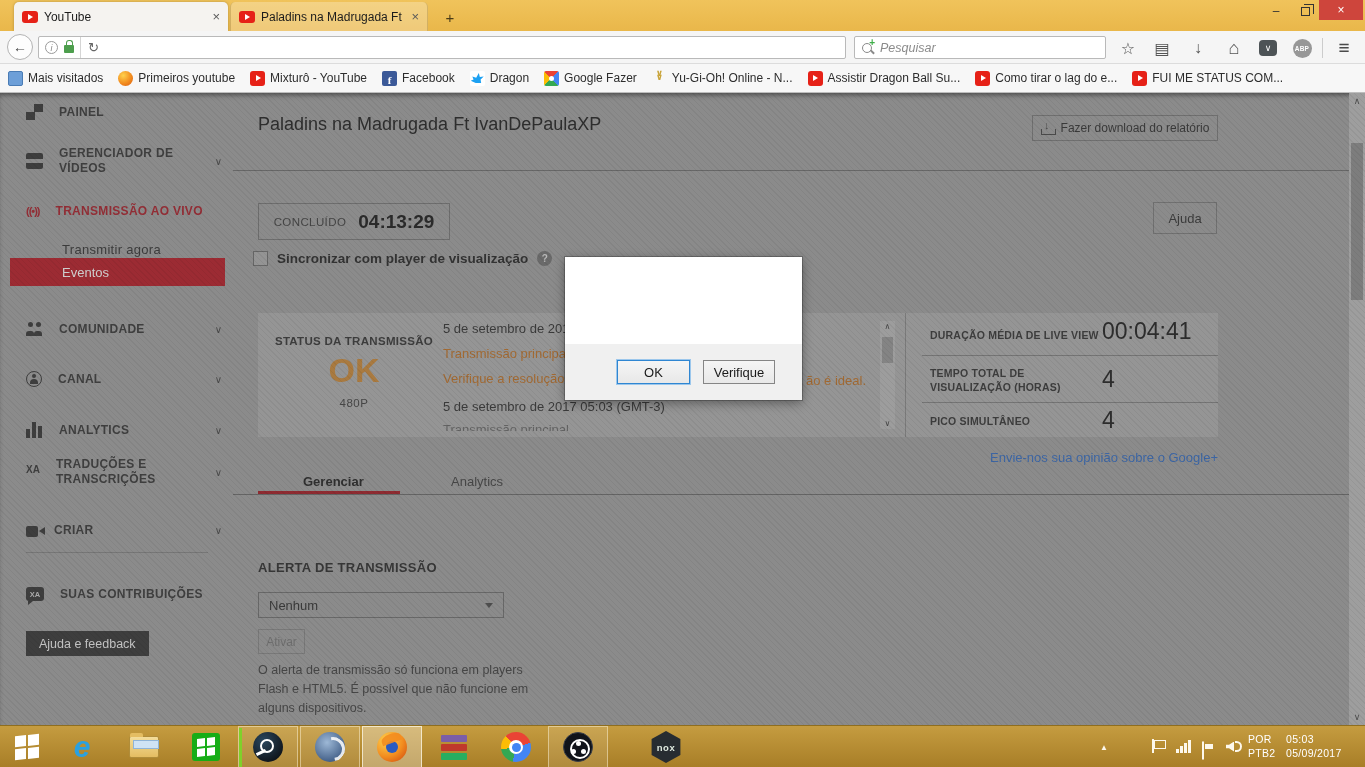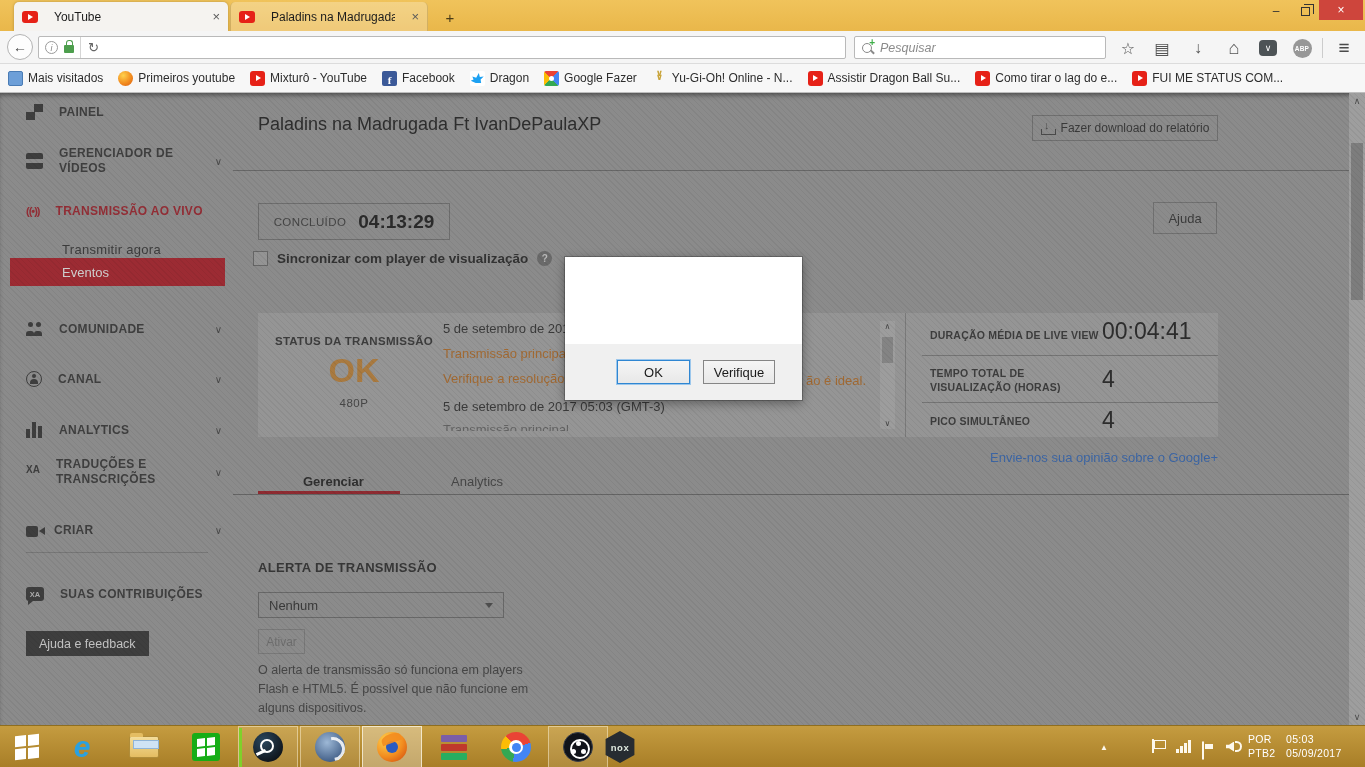--- a/index.html
+++ b/index.html
@@ -5,21 +5,21 @@
   *{box-sizing:border-box;margin:0;padding:0}
   html,body{width:1365px;height:767px;overflow:hidden}
   body{font-family:"Liberation Sans","DejaVu Sans",sans-serif;background:#8b8b8b}
   #root{position:relative;width:1365px;height:767px;overflow:hidden}
   .abs{position:absolute}
   .flex{display:flex;align-items:center}
   .ctr{display:flex;align-items:center;justify-content:center}
 
   
   .titlebar{left:0;top:0;width:1365px;height:31px;background:linear-gradient(#f0c35b,#e9b74a)}
-  .tab{top:2px;height:29px;border-radius:5px 5px 0 0;display:flex;align-items:center;padding:0 8px;gap:16px}
+  .tab{top:2px;height:29px;border-radius:5px 5px 0 0;display:flex;align-items:center;padding:0 8px;gap:6px}
   .tab.active{left:14px;width:214px;background:#f5f3f0;box-shadow:0 0 3px rgba(0,0,0,.25)}
   .tab.inactive{left:230px;width:198px;background:rgba(255,252,245,.28);border-left:1px solid rgba(120,90,20,.25);border-right:1px solid rgba(120,90,20,.25)}
   .tab-title{flex:1;font-size:12px;color:#1c1c1c;white-space:nowrap;overflow:hidden}
   .tab-close{font-size:13px;color:#5a5a5a;cursor:default}
   .fav-yt{width:16px;height:12px;border-radius:3px;background:#e62117;position:relative;flex:none}
   .fav-yt::after{content:"";position:absolute;left:6px;top:3px;border-left:5px solid #fff;border-top:3px solid transparent;border-bottom:3px solid transparent}
   .newtab{left:438px;top:7px;width:24px;height:20px;font-size:15px;color:#4a3c17}
   .wbtn{top:3px;height:16px;font-size:12px;color:#333}
   .btn-min{left:1262px;width:28px}
   .btn-restore{left:1292px;width:26px}
@@ -455,21 +455,21 @@
           <b style="background:#c0392b"></b>
           <b style="background:#27ae60"></b>
         </span>
       </div>
     <div class="tbtn ctr" style="left:486px">
         <span class="circ chrome-ic"></span>
       </div>
     <div class="tbtn ctr run" style="left:548px">
         <span class="circ obs-ic"></span>
       </div>
-    <div class="tbtn ctr" style="left:590px">
+    <div class="tbtn ctr" style="left:636px">
         <span class="nox-ic">nox</span>
       </div>
 
     <span class="tray-ic" style="left:1100px;top:17px;font-size:8px">▲</span>
     <span class="tray-ic" style="left:1127px;top:13px"><span class="feather"></span></span>
     <span class="tray-ic" style="left:1152px;top:13px"><span class="flagic"></span></span>
     <span class="tray-ic sig" style="left:1176px;top:14px">
         <b style="height:4px"></b>
         <b style="height:7px"></b>
         <b style="height:10px"></b>

